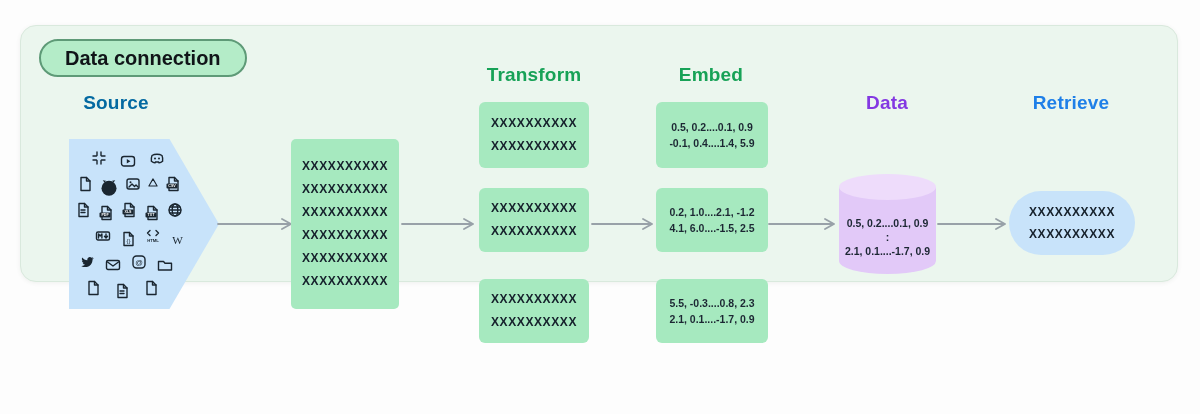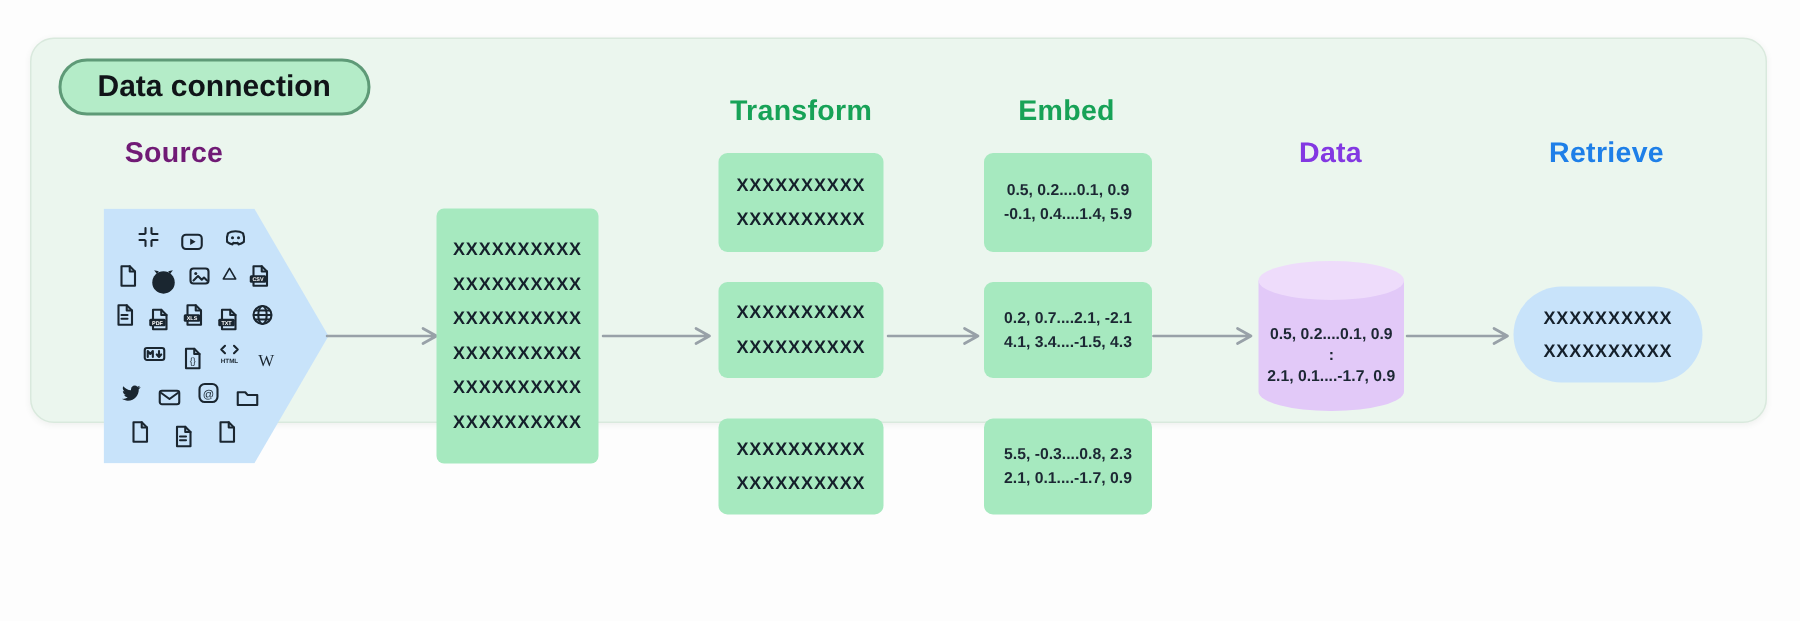--- a/index.html
+++ b/index.html
@@ -70,21 +70,21 @@
 </style>
 </head>
 <body>
 
 <div class="panel" data-name="data-connection-panel">
 
   <div class="badge" data-name="data-connection-badge">
     <span data-name="badge-label">Data connection</span>
   </div>
 
-  <div class="hdr hdr-source" data-name="source-header" style="color: #701a75; text-align: center;">Source</div>
+  <div class="hdr hdr-source" data-name="source-header" style="color: #0369a1; text-align: center;">Source</div>
   <div class="hdr hdr-transform" data-name="transform-header" style="color: rgb(23, 162, 87);">Transform</div>
   <div class="hdr hdr-embed" data-name="embed-header" style="color: rgb(23, 162, 87);">Embed</div>
   <div class="hdr hdr-store" data-name="store-header" style="color: rgb(131, 56, 226);">Data</div>
   <div class="hdr hdr-retrieve" data-name="retrieve-header" style="color: rgb(30, 127, 232);">Retrieve</div>
 
   <div class="source-shape" data-name="source-shape">
     <div class="icon-grid" data-name="source-icon-grid">
         <div class="icon-row row0" data-name="source-icon-row">
           <span class="src-icon" data-name="slack-icon">
             <svg viewBox="0 0 16 16">
@@ -285,22 +285,22 @@
 
   <svg class="arrow" style="left:570px;top:190px" width="63" height="16" viewBox="0 0 63 16" data-name="arrow-transform-to-embed">
       <path d="M1 8h60M52 3l9 5-9 5"></path>
     </svg>
 
   <div class="box ebox t1" data-name="embed-box">
     <div class="num" data-name="embed-vector-line">0.5, 0.2....0.1, 0.9</div>
     <div class="num" data-name="embed-vector-line">-0.1, 0.4....1.4, 5.9</div>
   </div>
   <div class="box ebox t2" data-name="embed-box">
-    <div class="num" data-name="embed-vector-line">0.2, 0.7....2.1, -2.1</div>
-    <div class="num" data-name="embed-vector-line">4.1, 3.4....-1.5, 4.3</div>
+    <div class="num" data-name="embed-vector-line">0.2, 1.0....2.1, -1.2</div>
+    <div class="num" data-name="embed-vector-line">4.1, 6.0....-1.5, 2.5</div>
   </div>
   <div class="box ebox t3" data-name="embed-box">
     <div class="num" data-name="embed-vector-line">5.5, -0.3....0.8, 2.3</div>
     <div class="num" data-name="embed-vector-line">2.1, 0.1....-1.7, 0.9</div>
   </div>
 
   <svg class="arrow" style="left:747px;top:190px" width="68" height="16" viewBox="0 0 68 16" data-name="arrow-embed-to-store">
       <path d="M1 8h65M57 3l9 5-9 5"></path>
     </svg>
 

